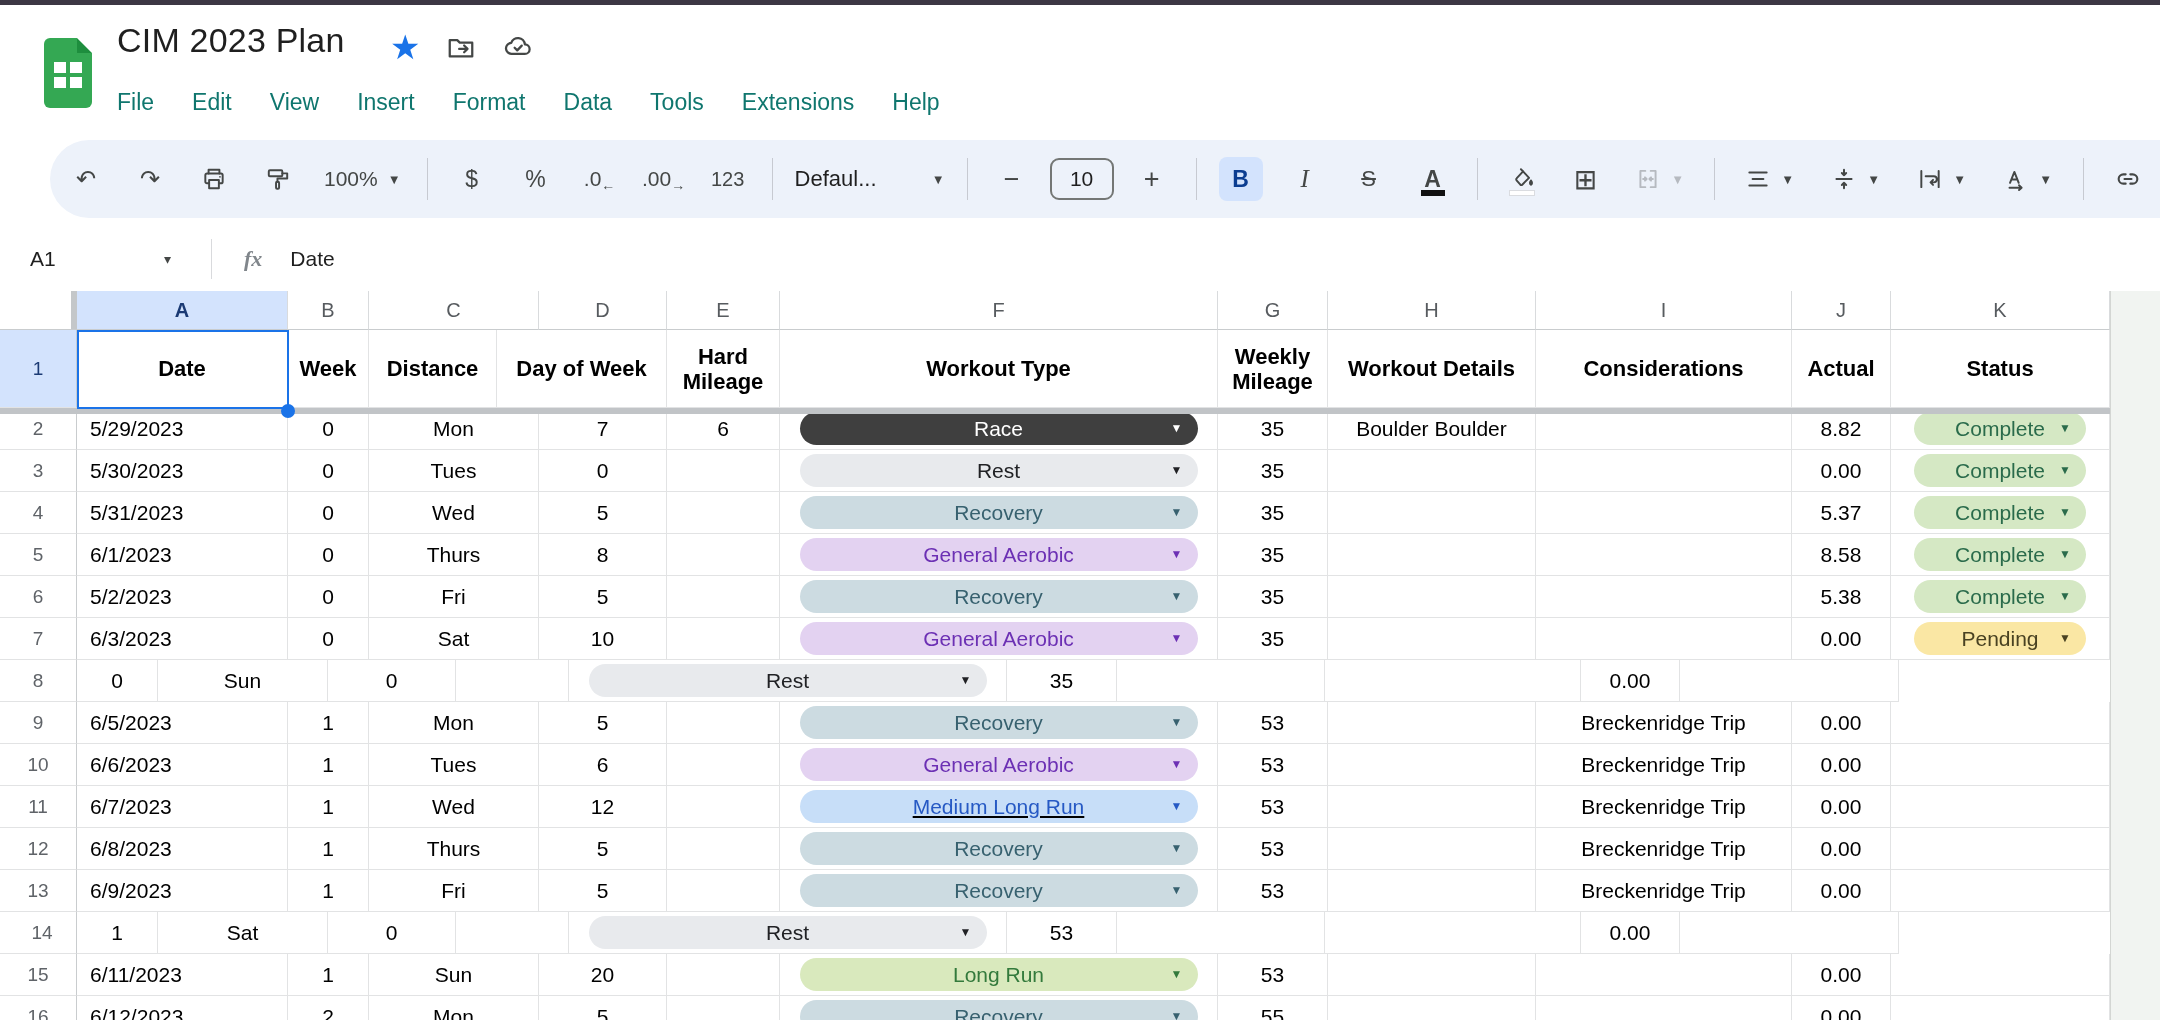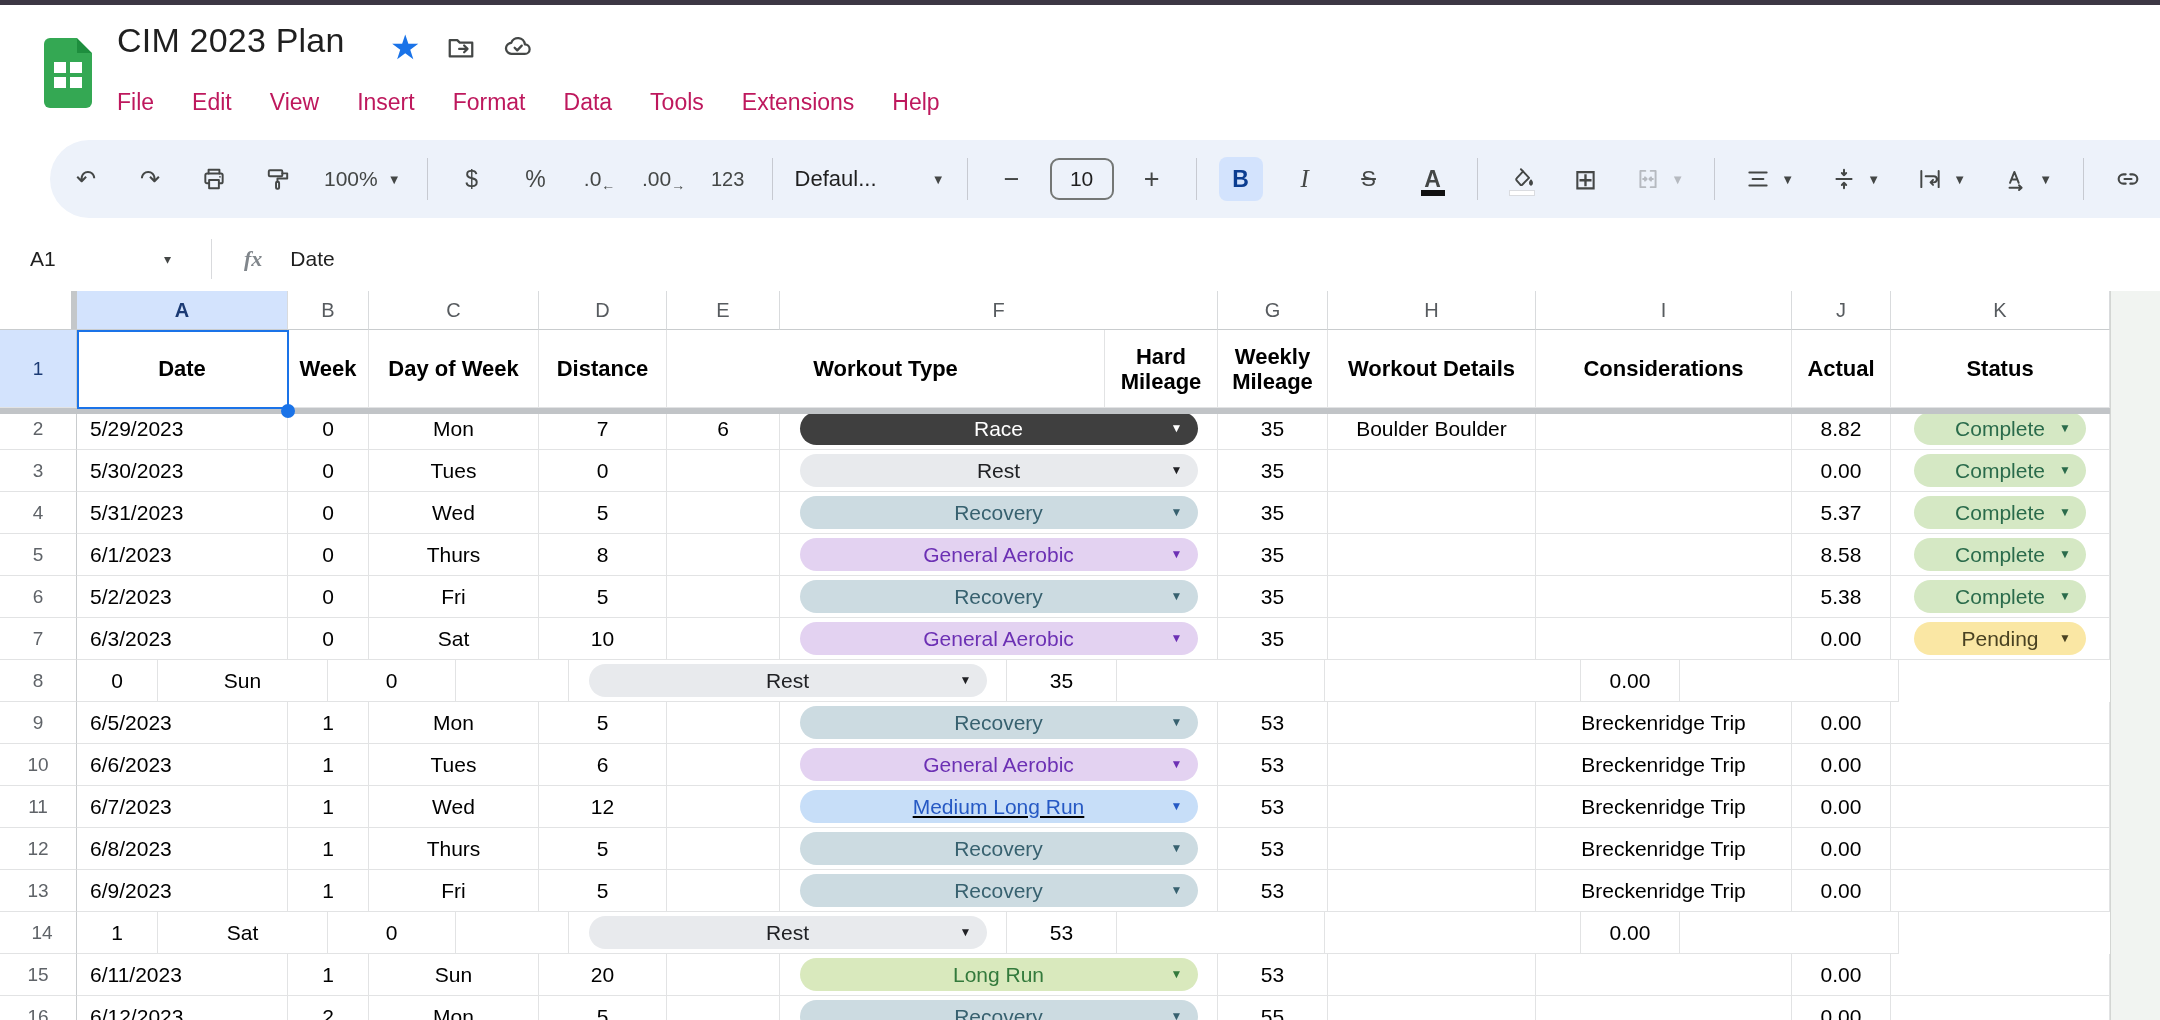--- a/index.html
+++ b/index.html
@@ -16,21 +16,21 @@
   .logo .lgrid { position:absolute; left:10px; top:24px; width:28px; height:26px; background:#fff; }
   .logo .lgrid::before { content:""; position:absolute; left:0; top:11px; width:28px; height:4px; background:#34a853; }
   .logo .lgrid::after { content:""; position:absolute; left:12px; top:0; width:4px; height:26px; background:#34a853; }
 
   .doc-title { position:absolute; left:117px; top:16px; font-size:34px; font-weight:500; color:#1f1f1f; letter-spacing:0.2px; }
   .title-icons { position:absolute; left:390px; top:24px; display:flex; align-items:center; gap:26px; }
   .star { color:#1a73e8; font-size:34px; line-height:36px; }
   .hicon svg { display:block; }
 
   .menubar { position:absolute; left:98px; top:74px; display:flex; height:38px; align-items:center; }
-  .menu-item { font-size:23px; color:#be185d; padding:0 19px; line-height:38px; border-radius:8px; cursor:default;margin-top:8px; }
+  .menu-item { font-size:23px; color:#0f766e; padding:0 19px; line-height:38px; border-radius:8px; cursor:default;margin-top:8px; }
 
   
   .toolbar { position:absolute; left:50px; top:140px; right:-40px; height:78px; background:#edf2fa; border-radius:39px; display:flex; align-items:center; padding-left:4px; overflow:hidden; }
   .tbtn { min-width:44px; height:44px; margin:0 10px; display:flex; align-items:center; justify-content:center; color:#444746; font-size:24px; border-radius:8px; flex:0 0 auto; }
   .tbtn svg { display:block; stroke:#444746; fill:none; stroke-width:1.8; stroke-linecap:round; stroke-linejoin:round; }
   .tsep { width:1px; height:42px; background:#c7cad1; margin:0 12px; flex:0 0 auto; }
   .tcaret { font-size:13px; color:#444746; margin-left:10px; }
   .ttext { font-size:21px; color:#444746; }
   .zoomctl { display:flex; align-items:center; margin:0 14px; flex:0 0 auto; }
   .fontctl { display:flex; align-items:center; justify-content:space-between; width:150px; margin:0 10px; flex:0 0 auto; }
@@ -243,24 +243,24 @@
       <div class="ch" style="width: 110px;">G</div>
       <div class="ch" style="width: 208px;">H</div>
       <div class="ch" style="width: 256px;">I</div>
       <div class="ch" style="width: 99px;">J</div>
       <div class="ch" style="width: 219px;">K</div>
     </div>
     <div class="row headrow">
       <div class="rh selected" style="width: 77px;">1</div>
       <div class="cell" style="width: 211px;">Date</div>
       <div class="cell" style="width: 81px;">Week</div>
+      <div class="cell" style="width: 128px;">Distance</div>
       <div class="cell" style="width: 170px;">Day of Week</div>
-      <div class="cell" style="width: 128px;">Distance</div>
+      <div class="cell" style="width: 113px;">Hard Mileage</div>
       <div class="cell" style="width: 438px;">Workout Type</div>
-      <div class="cell" style="width: 113px;">Hard Mileage</div>
       <div class="cell" style="width: 110px;">Weekly Mileage</div>
       <div class="cell" style="width: 208px;">Workout Details</div>
       <div class="cell" style="width: 256px;">Considerations</div>
       <div class="cell" style="width: 99px;">Actual</div>
       <div class="cell" style="width: 219px;">Status</div>
     </div>
     <div class="row">
       <div class="rh" style="width: 77px;">2</div>
       <div class="cell left" style="width: 211px;">5/29/2023</div>
       <div class="cell" style="width: 81px;">0</div>

